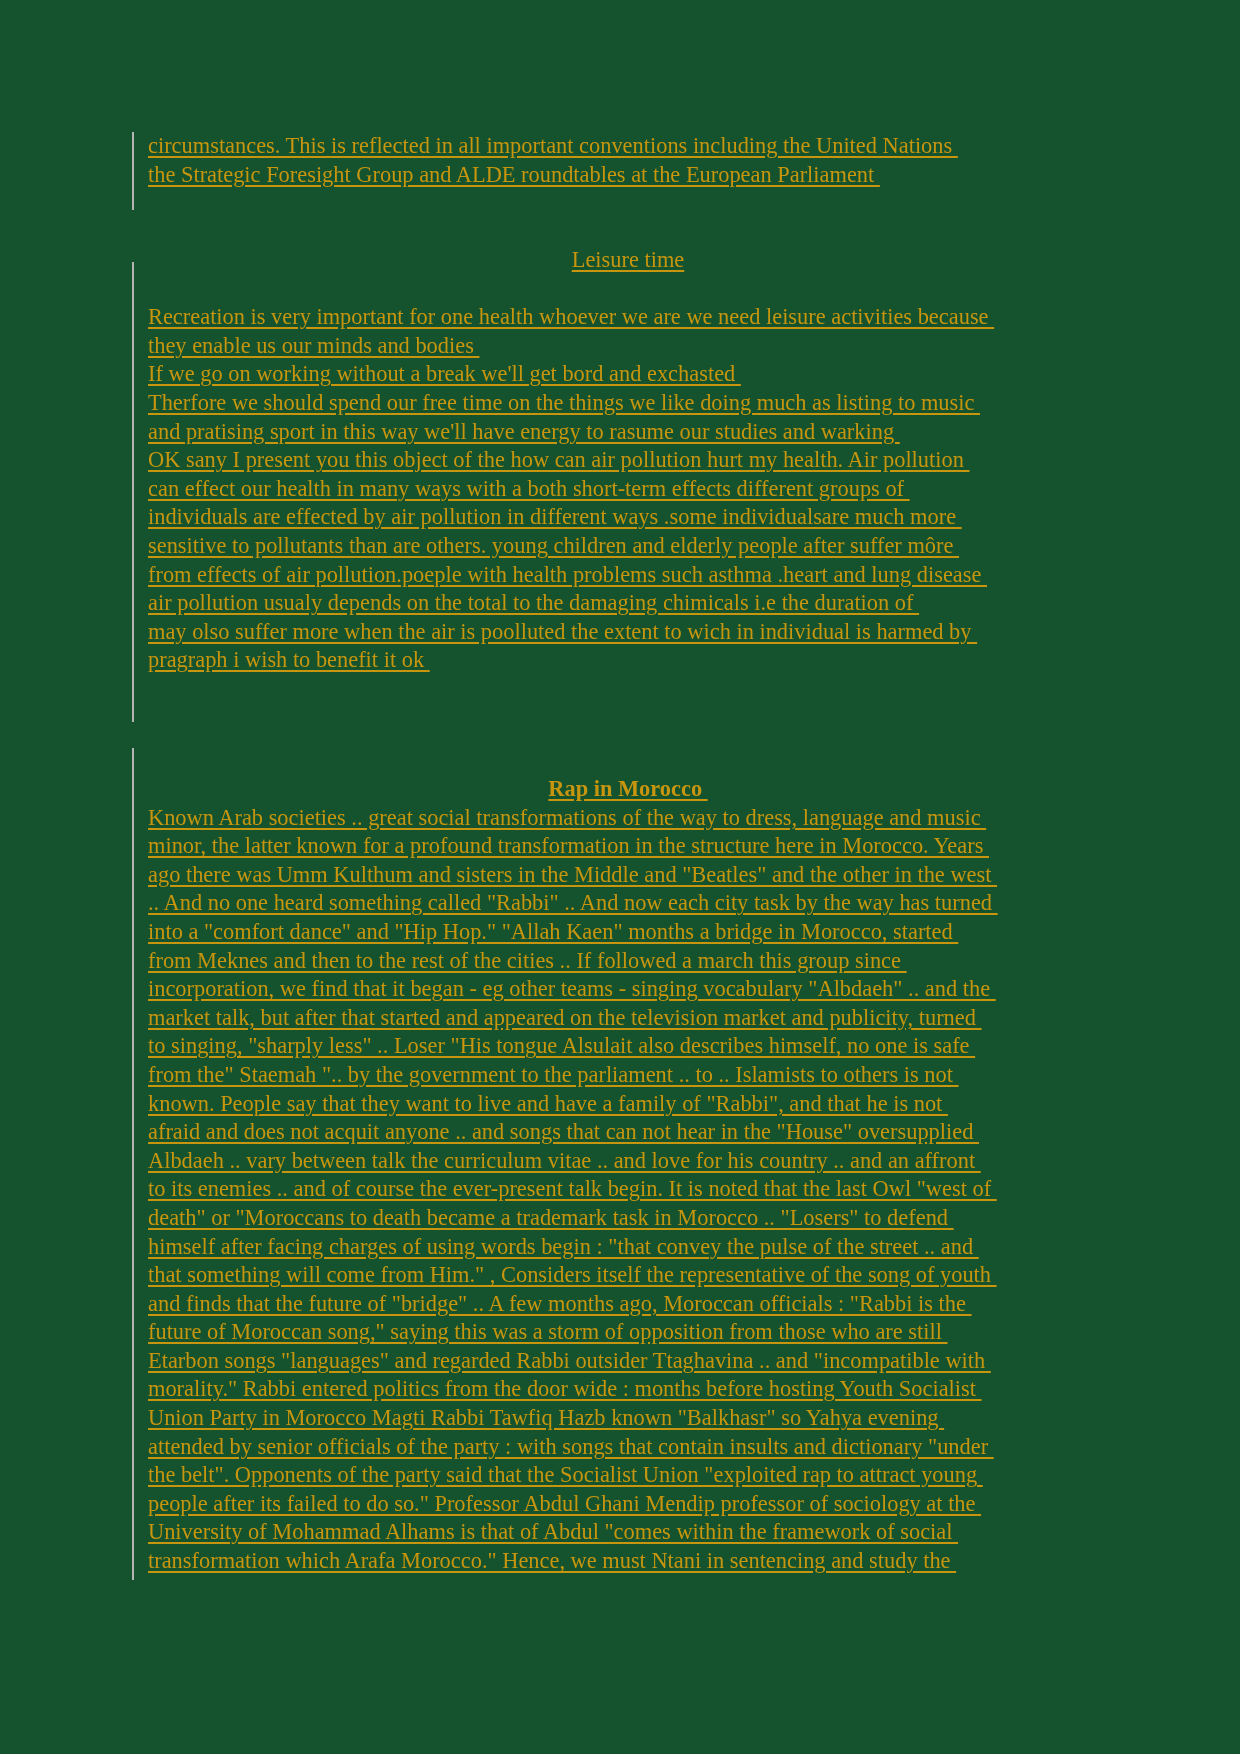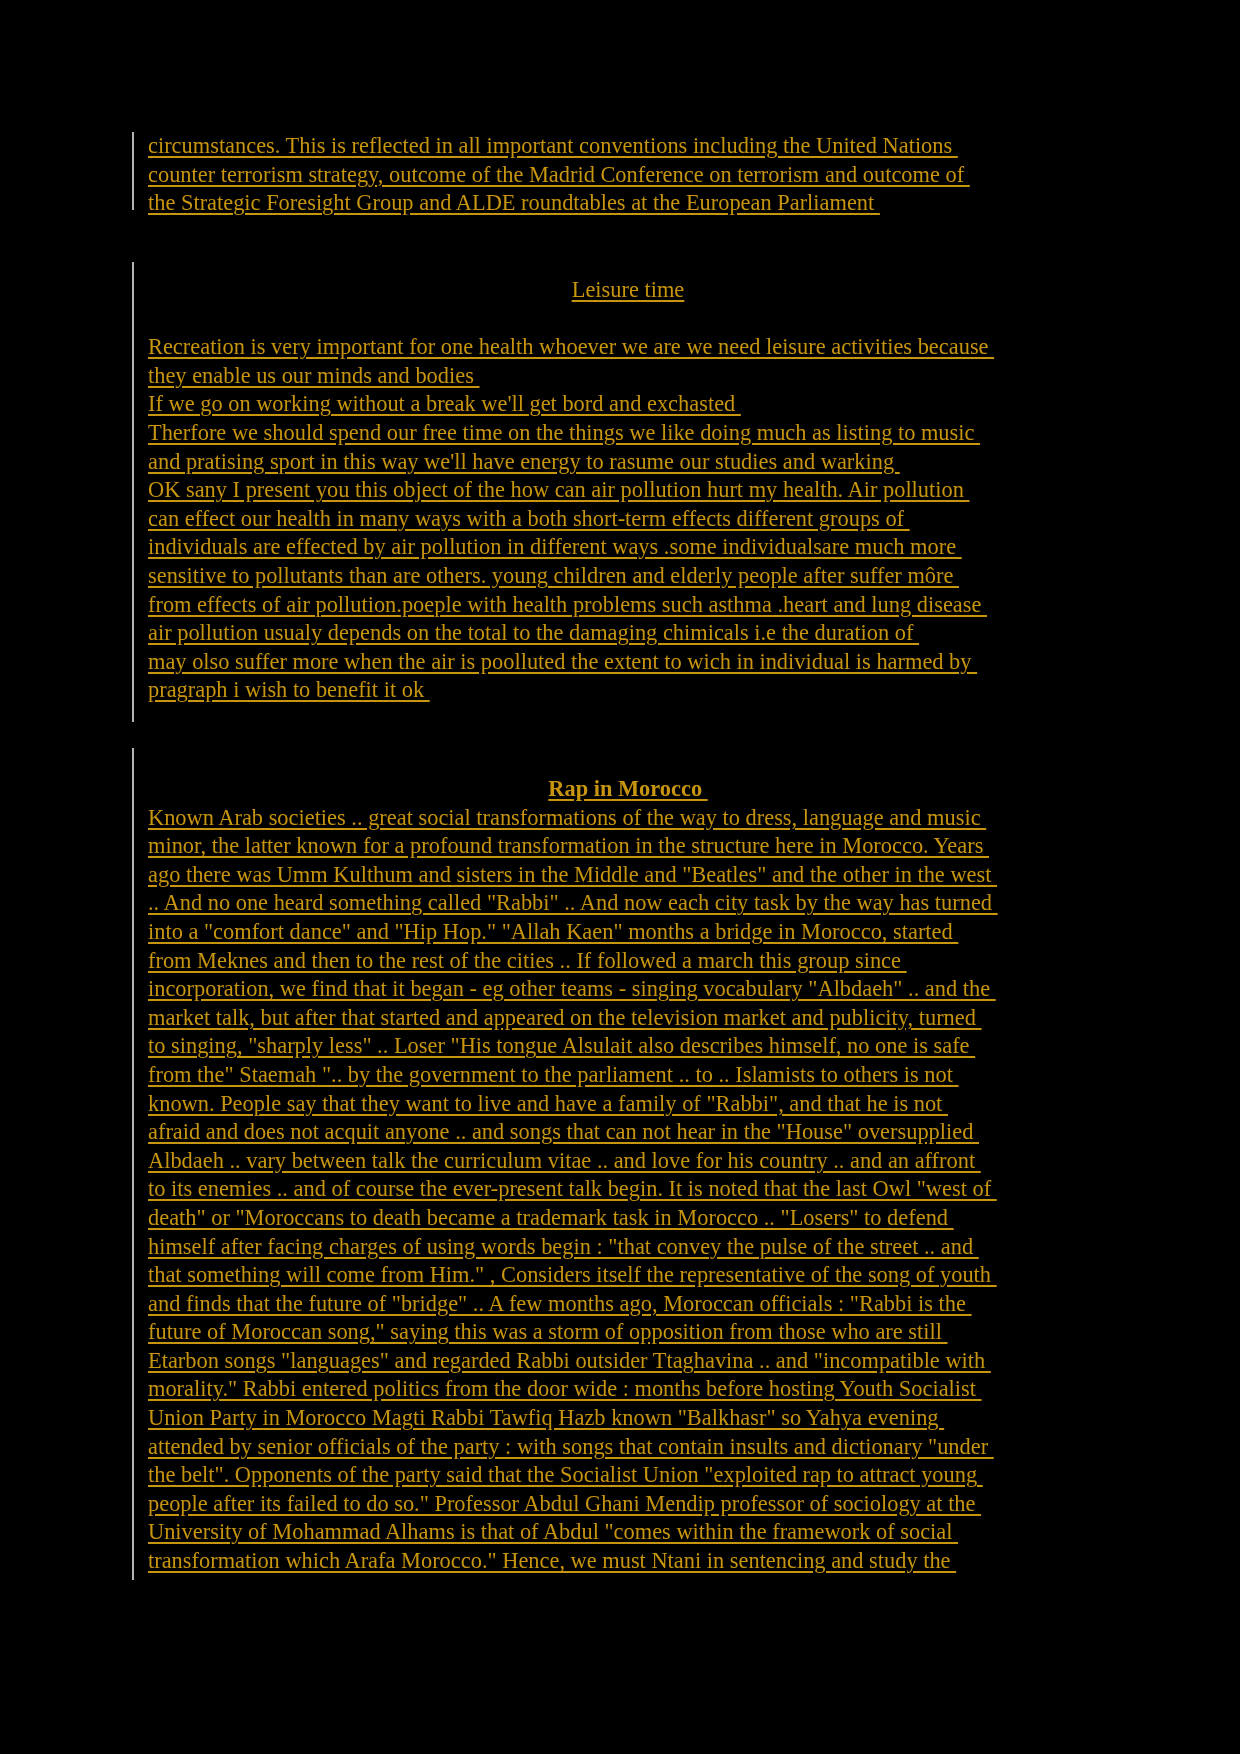--- a/index.html
+++ b/index.html
@@ -1,17 +1,17 @@
 <!DOCTYPE html>
 <html><head>
 <meta charset="utf-8">
 <style>
   html, body { margin: 0; padding: 0; background: #ffffff; }
   body { width: 1240px; height: 1754px; position: relative; overflow: hidden; }
-  .page { position: absolute; left: 0; top: 0; width: 1240px; height: 1754px; background: #000000; }
+  .page { position: absolute; left: 0; top: 0; width: 1240px; height: 1754px; background: #14532d; }
   .block { position: absolute; left: 148px; width: 960px; }
   .changebar { position: absolute; left: 132px; width: 2px; background: #b4b4b4; }
   .line {
     font-family: "Liberation Serif", serif;
     font-size: 22.4px;
     line-height: 28.6px;
     height: 28.6px;
     white-space: pre;
     color: #c8950f;
     text-decoration: underline;
@@ -23,26 +23,25 @@
   .bold { font-weight: bold; }
 </style>
 </head>
 <body>
 
 <div class="page">
 
   <div class="changebar" style="top:132px;height:78px;"></div>
   <div class="block" style="top:132px;">
     <div class="line">circumstances. This is reflected in all important conventions including the United Nations </div>
-    <div class="line">counter terrorism strategy, outcome of the Madrid Conference on terrorism and outcome of </div>
     <div class="line">the Strategic Foresight Group and ALDE roundtables at the European Parliament </div>
   </div>
 
   <div class="changebar" style="top:262px;height:460px;"></div>
-  <div class="block" style="top:276px;">
+  <div class="block" style="top:246px;">
     <div class="line center">Leisure time</div>
     <div class="line" style="text-decoration:none;"></div>
     <div class="line">Recreation is very important for one health whoever we are we need leisure activities because </div>
     <div class="line">they enable us our minds and bodies </div>
     <div class="line">If we go on working without a break we'll get bord and exchasted </div>
     <div class="line">Therfore we should spend our free time on the things we like doing much as listing to music </div>
     <div class="line">and pratising sport in this way we'll have energy to rasume our studies and warking </div>
     <div class="line">OK sany I present you this object of the how can air pollution hurt my health. Air pollution </div>
     <div class="line">can effect our health in many ways with a both short-term effects different groups of </div>
     <div class="line">individuals are effected by air pollution in different ways .some individualsare much more </div>

